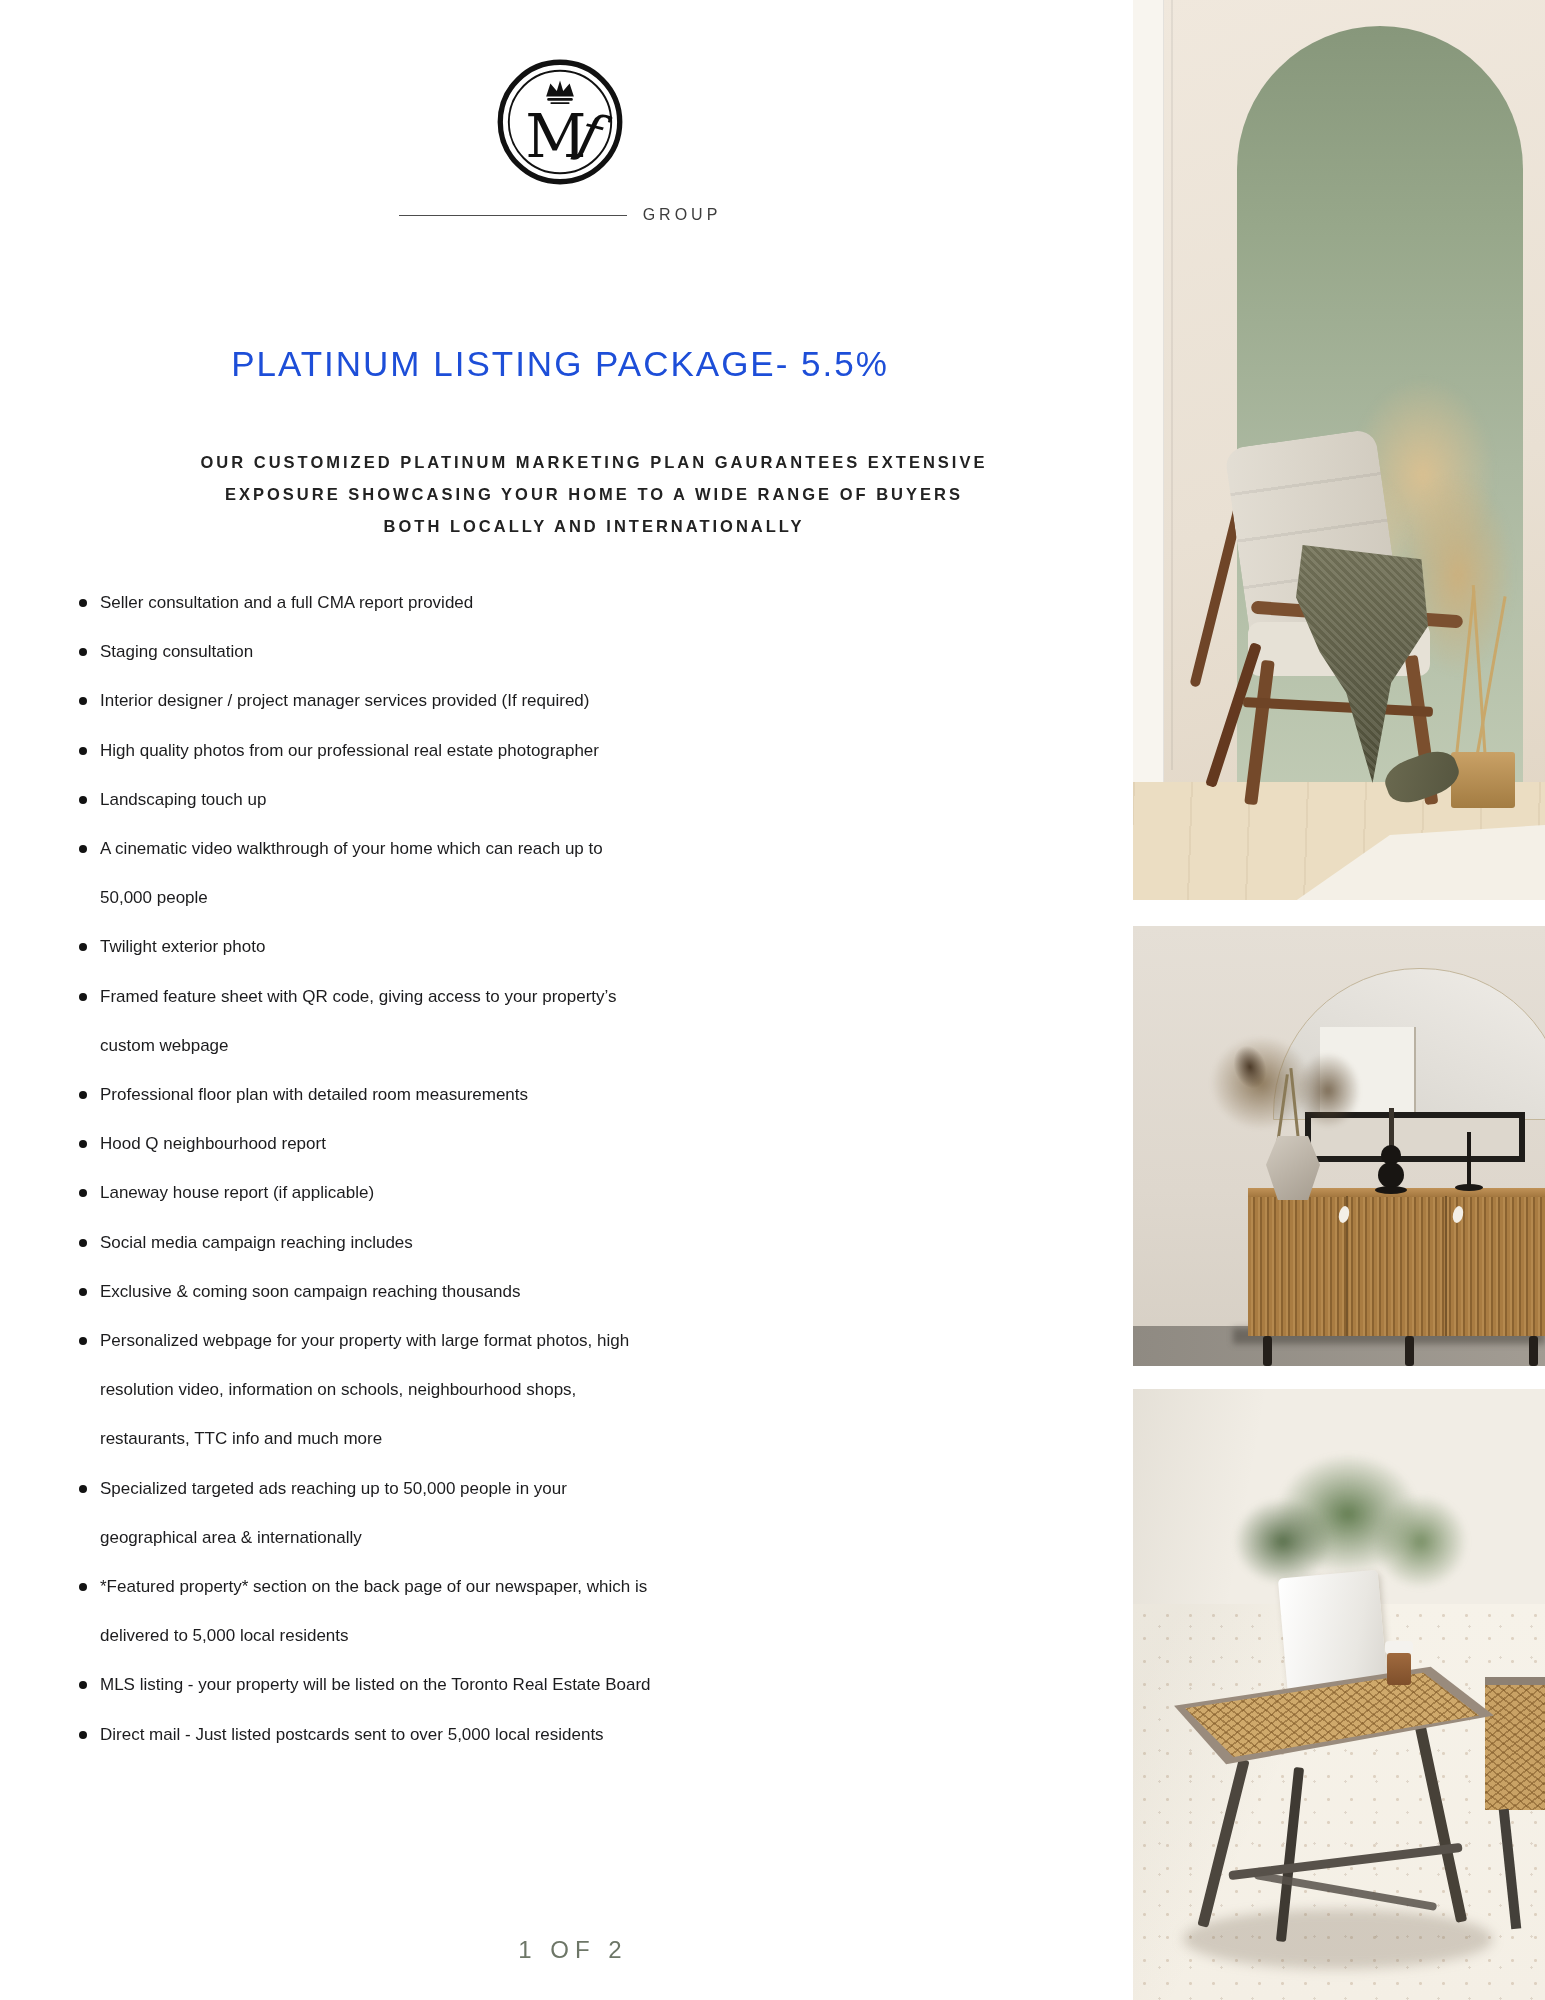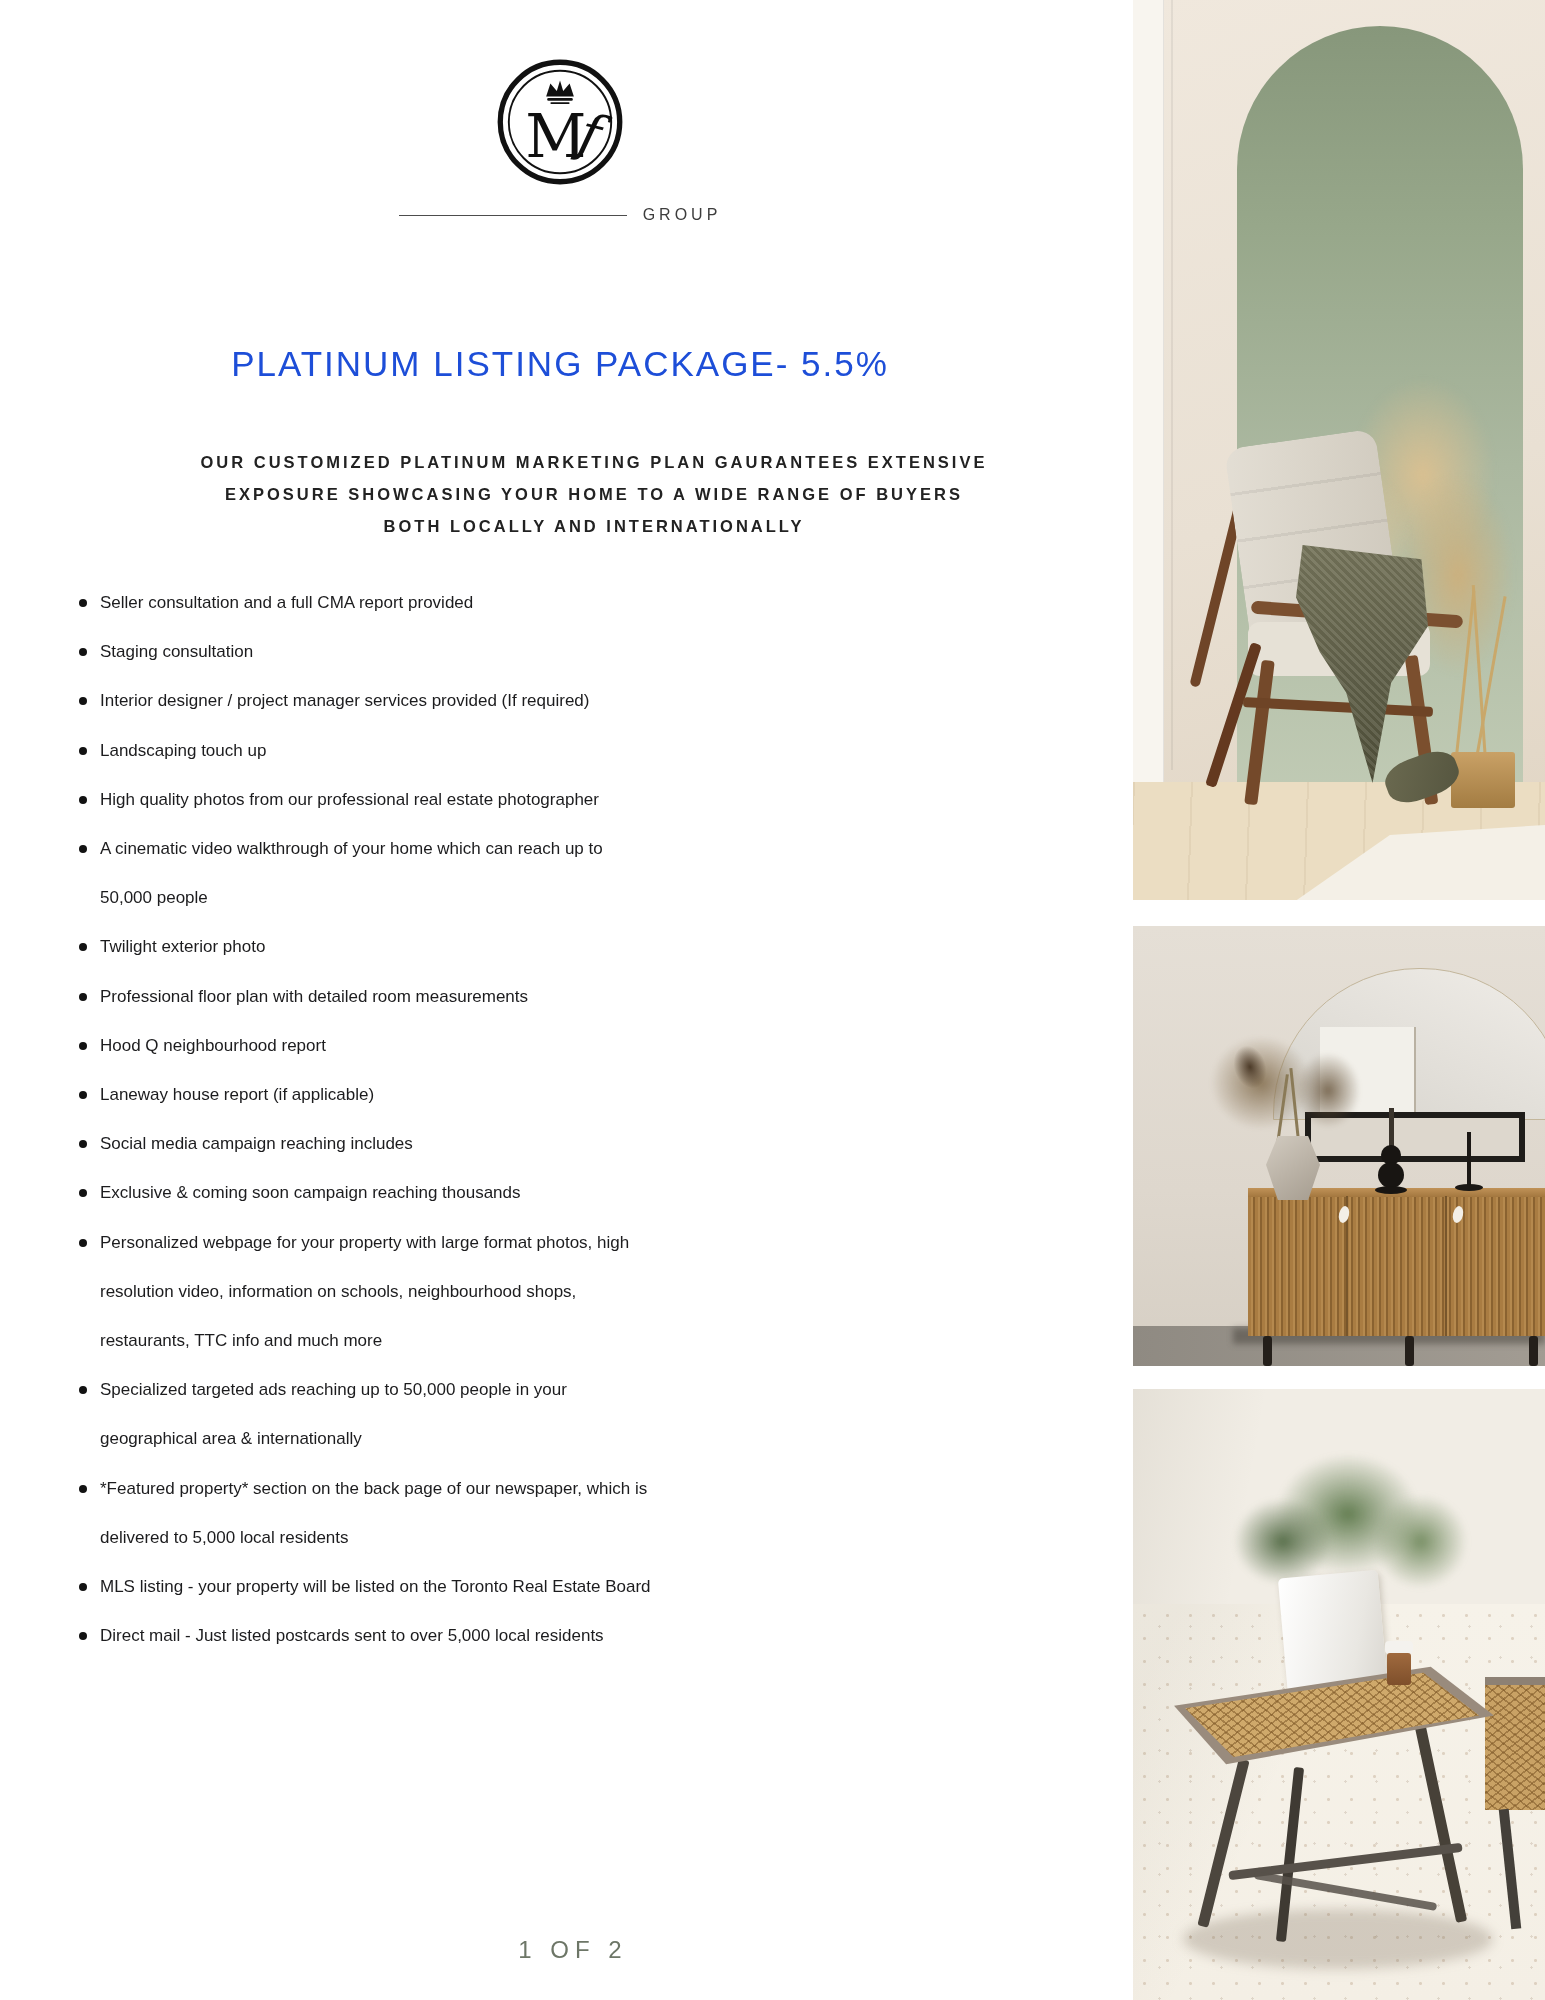--- a/index.html
+++ b/index.html
@@ -182,31 +182,35 @@
       <li class="bullet-item">
       <div class="bullet-text">Seller consultation and a full CMA report provided</div>
     </li>
       <li class="bullet-item">
       <div class="bullet-text">Staging consultation</div>
     </li>
       <li class="bullet-item">
       <div class="bullet-text">Interior designer / project manager services provided (If required)</div>
     </li>
       <li class="bullet-item">
+      <div class="bullet-text">High quality photos from our professional real estate photographer</div>
+    </li>
+      <li class="bullet-item">
       <div class="bullet-text">Landscaping touch up</div>
-    </li>
-      <li class="bullet-item">
-      <div class="bullet-text">High quality photos from our professional real estate photographer</div>
     </li>
       <li class="bullet-item">
       <div class="bullet-text">A cinematic video walkthrough of your home which can reach up to
 50,000 people</div>
     </li>
       <li class="bullet-item">
       <div class="bullet-text">Twilight exterior photo</div>
+    </li>
+      <li class="bullet-item">
+      <div class="bullet-text">Framed feature sheet with QR code, giving access to your property’s
+custom webpage</div>
     </li>
       <li class="bullet-item">
       <div class="bullet-text">Professional floor plan with detailed room measurements</div>
     </li>
       <li class="bullet-item">
       <div class="bullet-text">Hood Q neighbourhood report</div>
     </li>
       <li class="bullet-item">
       <div class="bullet-text">Laneway house report (if applicable)</div>
     </li>

